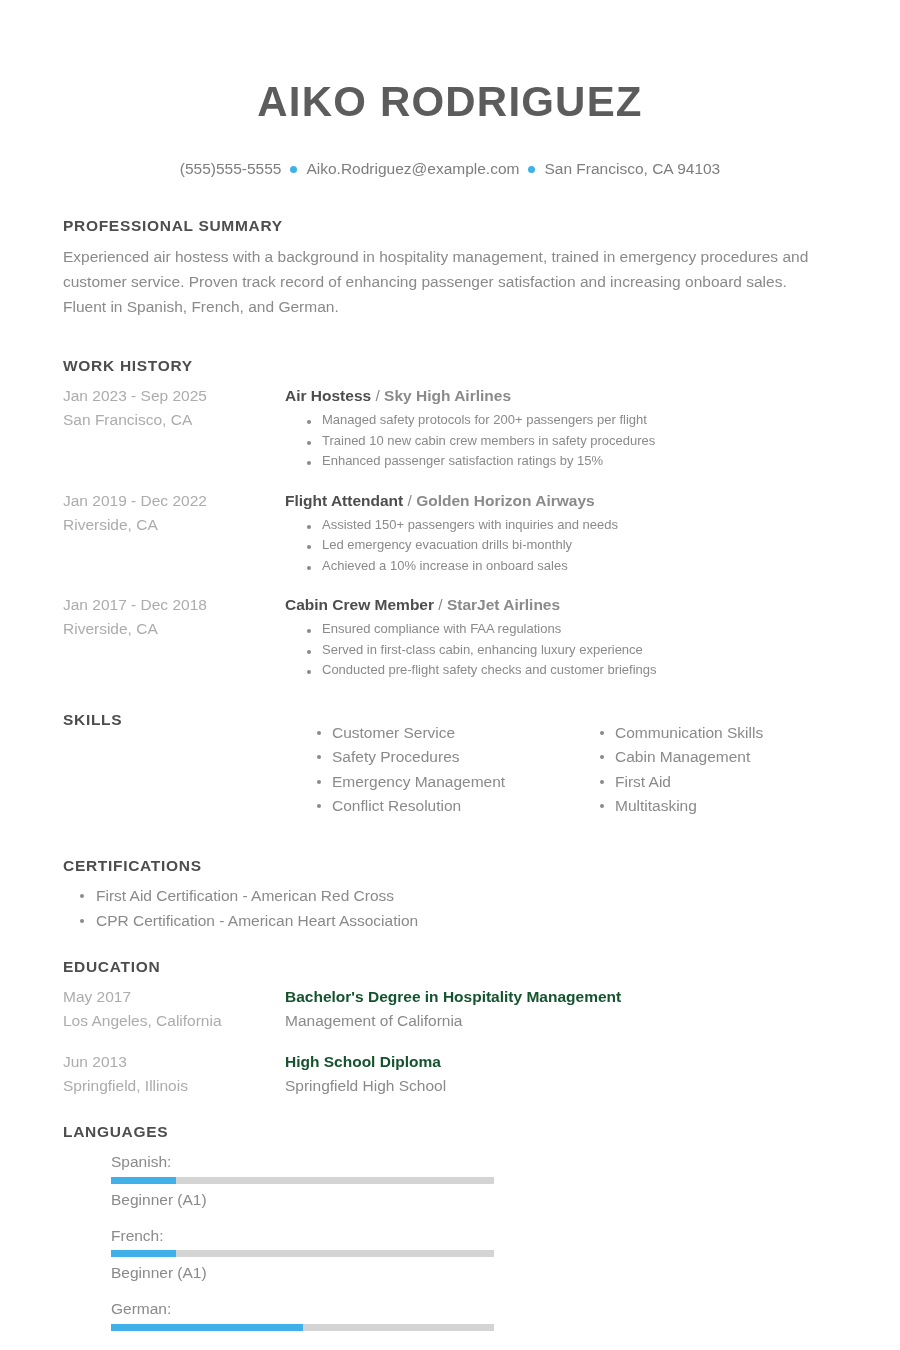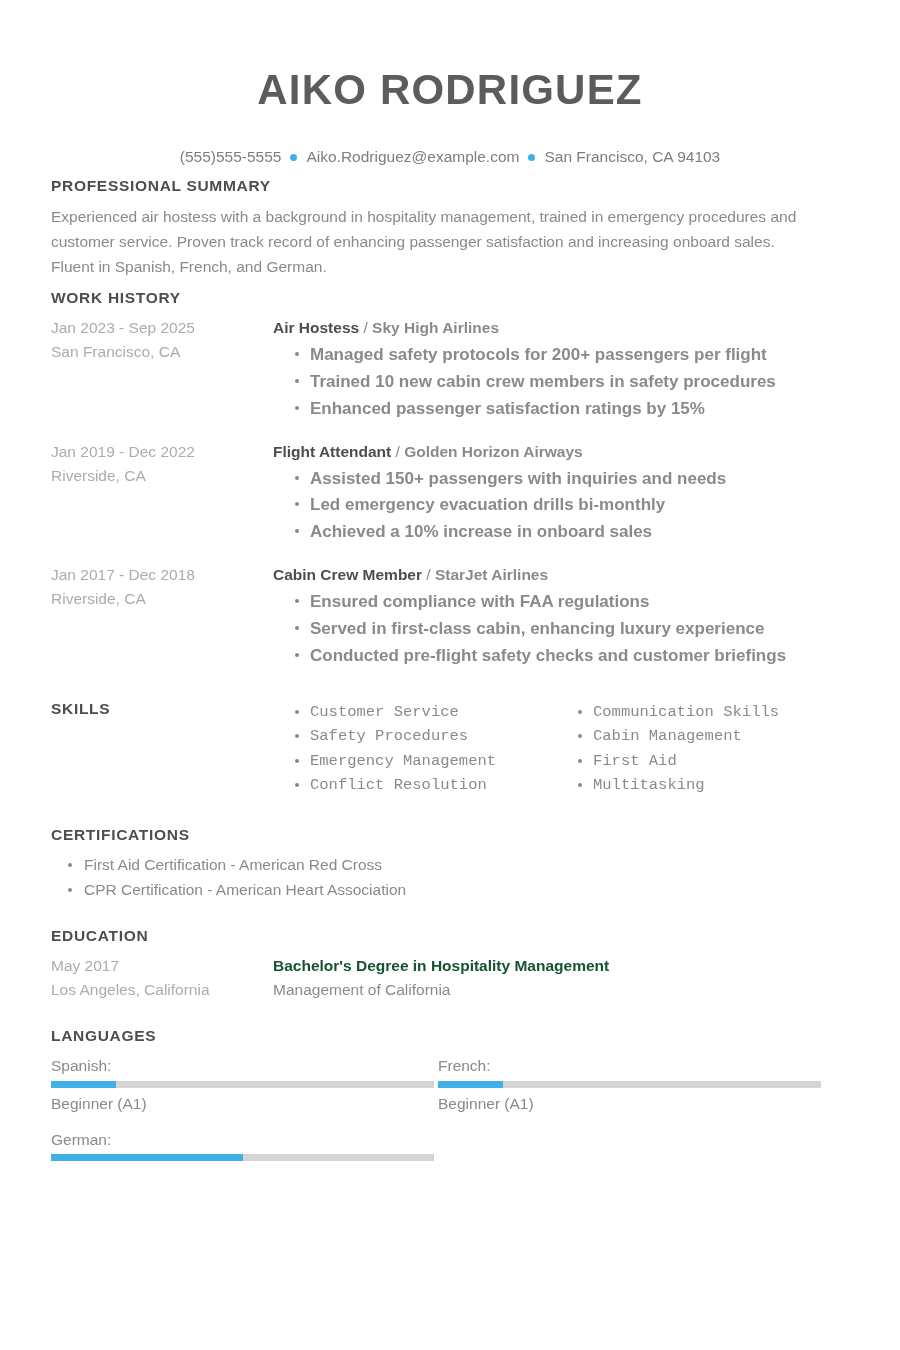--- a/index.html
+++ b/index.html
@@ -12,21 +12,21 @@
     height: 1350px;
     font-family: "Liberation Sans", sans-serif;
     color: #808080;
     position: relative;
     overflow: hidden;
   }
   .page {
     position: relative;
     width: 900px;
     height: 1350px;
-    padding: 0;
+    padding: 12px;
     box-sizing: border-box;
   }
 
   
   .header {
     padding-top: 68px;
     text-align: center;
   }
   .full-name {
     font-size: 42px;
@@ -55,21 +55,21 @@
     flex: 0 0 auto;
     position: relative;
     top: 0px;
   }
 
   
   .body-wrap {
     padding: 0 51px 0 51px;
   }
   .section {
-    margin-top: 10px;
+    margin-top: 38px;
   }
   .section-title {
     font-size: 15.5px;
     font-weight: bold;
     color: #4d4d4d;
     letter-spacing: 0.7px;
     margin: 0 0 9px 0;
     text-transform: uppercase;
   }
   .summary-text {
@@ -114,23 +114,22 @@
   }
   ul.bullets {
     list-style: none;
     margin: 2px 0 0 0;
     padding: 0 0 0 22px;
   }
   ul.bullets li {
     position: relative;
     padding-left: 15px;
     color: #8a8a8a;
-    font-size: 17px;
+    font-size: 13px;
     line-height: 1.58;
-    font-weight: bold;
   }
   ul.bullets li::before {
     content: "";
     position: absolute;
     left: 0;
     top: 10px;
     width: 4px;
     height: 4px;
     border-radius: 50%;
     background: #8a8a8a;
@@ -148,23 +147,22 @@
   .skills-cols {
     flex: 1 1 auto;
     display: flex;
   }
   .skills-col {
     width: 283px;
     flex: 0 0 283px;
   }
   .skills-col ul {
     list-style: none;
-    margin: 0;
+    margin: 10px;
     padding: 0 0 0 22px;
-    font-family: Liberation Mono, monospace;
   }
   .skills-col li {
     position: relative;
     padding-left: 15px;
     color: #8a8a8a;
     font-size: 15.5px;
     line-height: 1.58;
   }
   .skills-col li::before {
     content: "";
@@ -212,20 +210,21 @@
     color: #8a8a8a;
     font-size: 15.5px;
     line-height: 1.55;
   }
 
   
   .lang-grid {
     display: flex;
     flex-wrap: wrap;
     column-gap: 4px;
+    margin-left: 48px;
   }
   .lang-item {
     width: 383px;
     flex: 0 0 383px;
     margin-bottom: 13px;
   }
   .lang-name {
     font-size: 15.5px;
     color: #8a8a8a;
     line-height: 1.5;
@@ -377,20 +376,30 @@
         <div class="entry-dates">
           <div>May 2017</div>
           <div>Los Angeles, California</div>
         </div>
         <div class="entry-content">
           <div class="edu-degree">Bachelor's Degree in Hospitality Management</div>
           <div class="edu-school">Management of California</div>
         </div>
       </div>
 
+      <div class="entry">
+        <div class="entry-dates">
+          <div>Jun 2013</div>
+          <div>Springfield, Illinois</div>
+        </div>
+        <div class="entry-content">
+          <div class="edu-degree">High School Diploma</div>
+          <div class="edu-school">Springfield High School</div>
+        </div>
+      </div>
     </div>
 
     <div class="section" style="margin-top:25px;">
       <h2 class="section-title">LANGUAGES</h2>
       <div class="lang-grid">
 
         <div class="lang-item">
           <div class="lang-name">Spanish:</div>
           <div class="lang-track">
             <div class="lang-fill" style="width: 17%;"></div>

